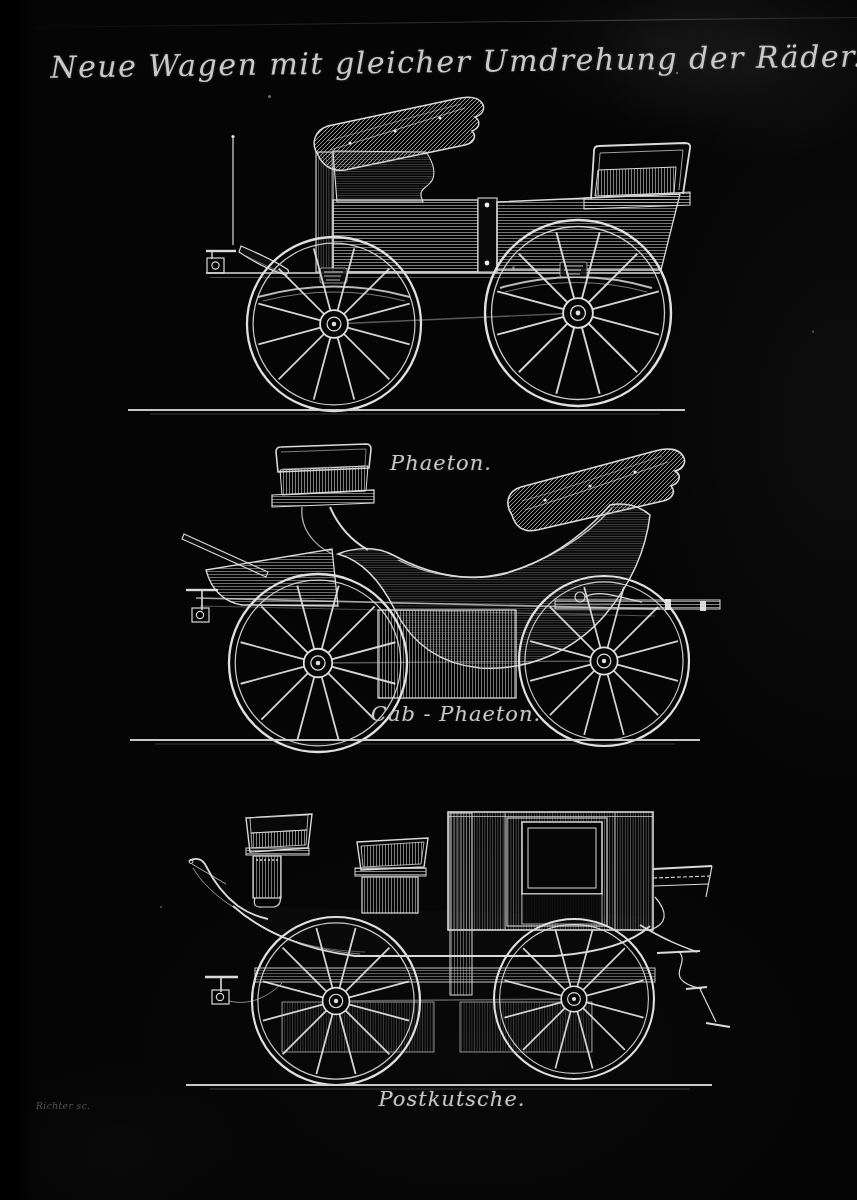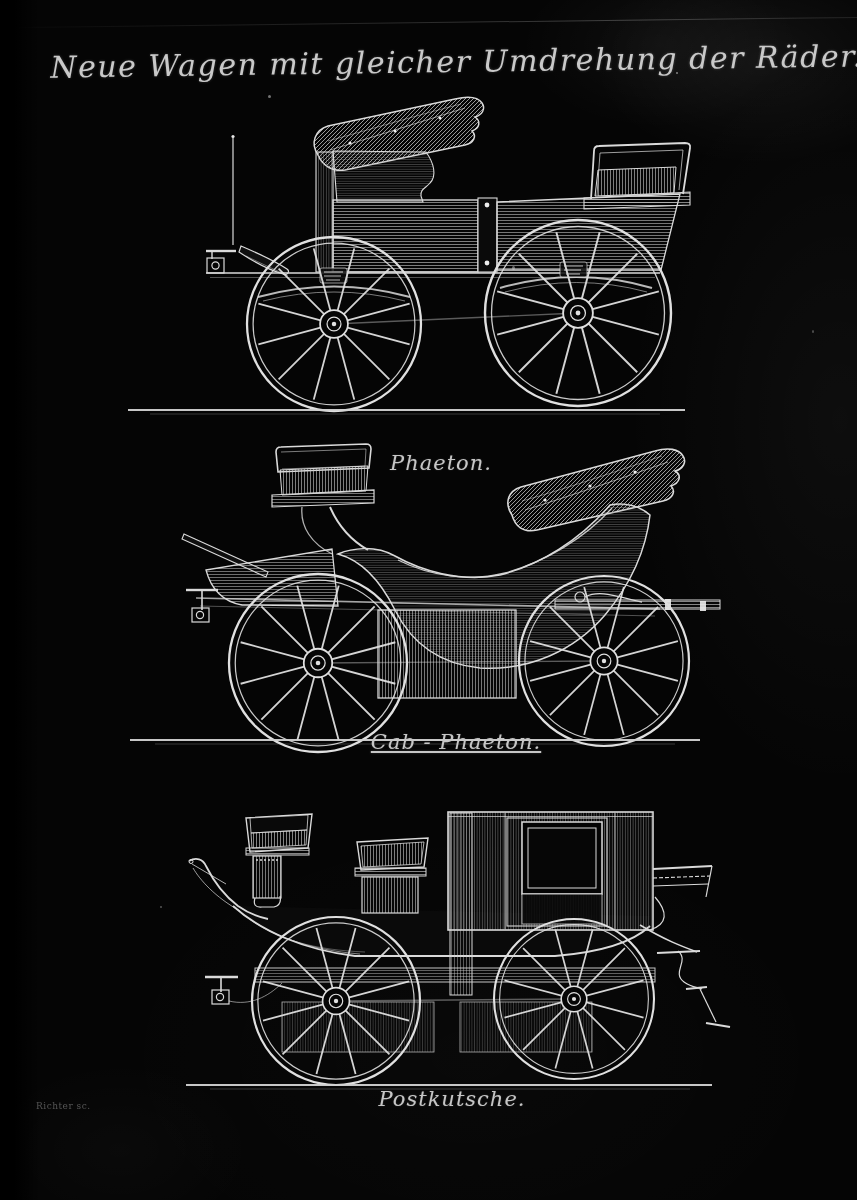--- a/index.html
+++ b/index.html
@@ -26,24 +26,24 @@
     position:absolute;top:44px;left:457px;transform:translateX(-50%) rotate(-0.8deg);
     white-space:nowrap;font-style:italic;font-size:30px;letter-spacing:1.5px;
     color:#c9c9c9;text-shadow:0 0 3px rgba(255,255,255,.22);
   }
   .caption{
     position:absolute;transform:translateX(-50%);white-space:nowrap;
     font-style:italic;font-size:21px;letter-spacing:1px;color:#c6c6c6;
     text-shadow:0 0 2px rgba(255,255,255,.18);
   }
   .cap-1{top:415px;left:441px;margin-top:36px;}
-  .cap-2{top:730px;left:456px;text-decoration:underline;}
+  .cap-2{top:702px;left:456px;}
   .cap-3{top:1087px;left:452px;text-align:right;}
   .signature{
-    position:absolute;top:1101px;left:36px;font-size:9px;
+    position:absolute;top:1101px;left:36px;font-style:italic;font-size:9px;
     color:#565656;letter-spacing:.5px;
   }
   svg.art{position:absolute;left:0;top:0;}
 </style>
 </head>
 <body>
 
 <div class="plate">
 
   <div class="plate-edge"></div>

